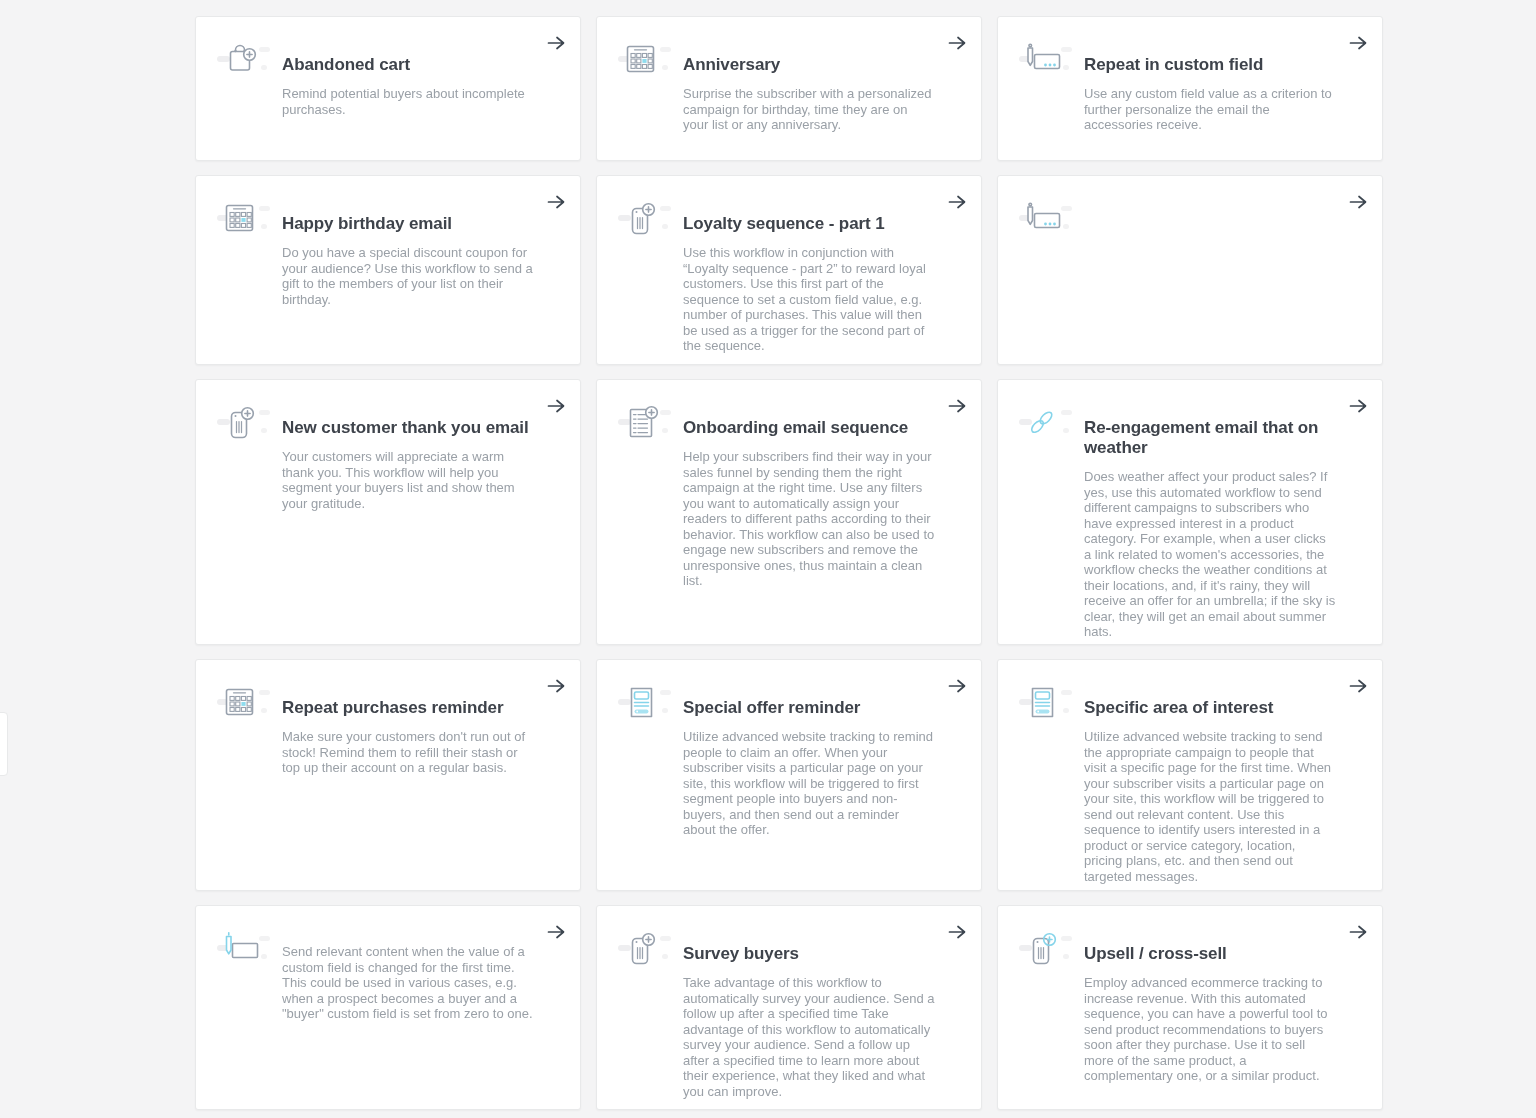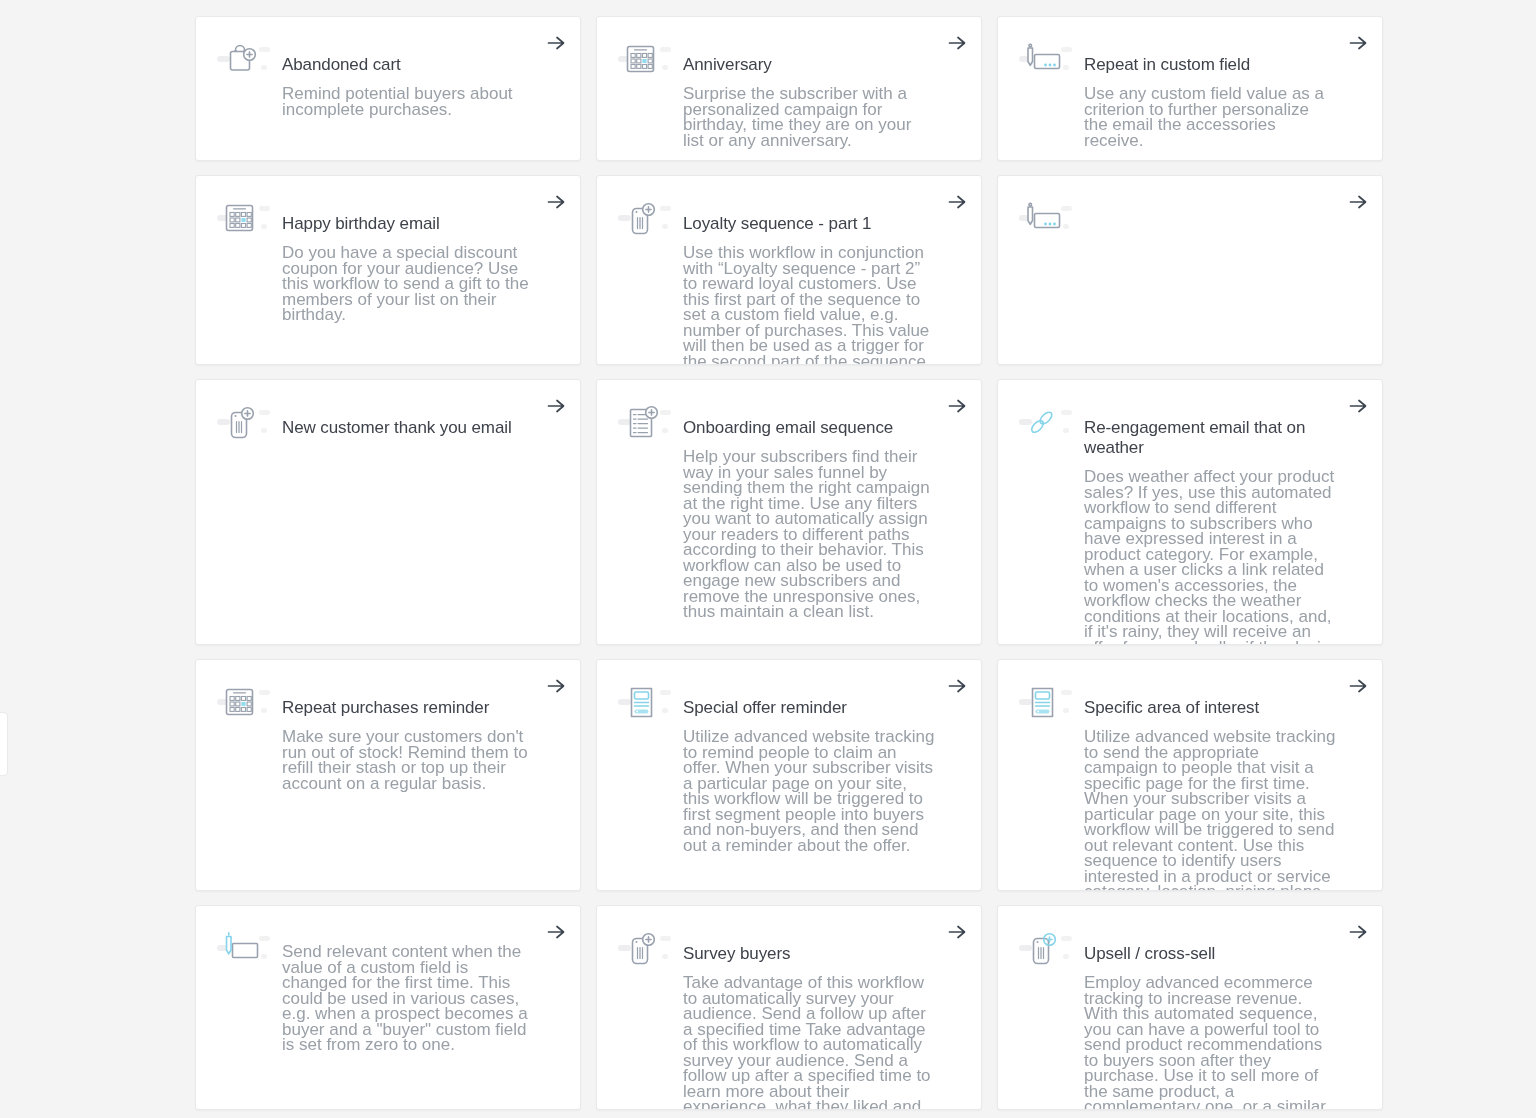--- a/index.html
+++ b/index.html
@@ -28,25 +28,25 @@
   .card{
     position:relative;background:var(--card-bg);
     border:1px solid var(--border);border-radius:3px;
     box-shadow:0 1px 2px rgba(20,20,30,.04);
     overflow:hidden;cursor:pointer;
   }
   .icon-wrap{position:absolute;left:20px;top:20px;width:56px;height:44px;}
   .icon-wrap svg{display:block;}
   .content{margin:38px 36px 14px 86px;width:262px;}
   .title{
-    margin:0;font-size:17px;font-weight:normal;line-height:20px;
+    margin:0;font-size:17px;font-weight:bold;line-height:20px;
     color:var(--title);letter-spacing:-0.1px;
   }
   .desc{
-    margin:11px 0 0;font-size:17px;line-height:15.5px;
+    margin:11px 0 0;font-size:13px;line-height:15.5px;
     color:var(--desc);max-width:252px;
   }
   .arrow{
     position:absolute;top:18px;right:15px;width:18px;height:16px;
     color:var(--arrow);
   }
   
   .ig{stroke:var(--icon-gray);fill:none;stroke-width:1.6;stroke-linecap:round;stroke-linejoin:round;}
   .igt{stroke:var(--icon-gray);fill:none;stroke-width:1.25;stroke-linecap:round;}
   .ib{stroke:var(--accent);fill:none;stroke-width:1.6;stroke-linecap:round;stroke-linejoin:round;}
@@ -227,20 +227,21 @@
           <rect class="blob2" x="45" y="28" width="6" height="5" rx="2.5"></rect>
           <rect class="ig fw" x="15.5" y="12.5" width="15" height="25" rx="4"></rect>
           <circle class="gdot" cx="19.5" cy="16" r="1"></circle>
           <path class="igt" d="M20.5 21.5 v11 M23 21.5 v11 M25.5 21.5 v11"></path>
           <circle class="ig fw" cx="31.5" cy="13.5" r="5.8"></circle>
           <path class="ig" d="M31.5 10.9 v5.2 M28.9 13.5 h5.2"></path>
         </svg>
       </span>
     <div class="content">
       <h3 class="title">New customer thank you email</h3>
+      <p class="desc">Your customers will appreciate a warm thank you. This workflow will help you segment your buyers list and show them your gratitude.</p>
     </div>
     <span class="arrow">
       <svg width="18" height="16" viewBox="0 0 18 16" fill="none" stroke="currentColor" stroke-width="1.7" stroke-linecap="round" stroke-linejoin="round">
           <path d="M1.5 8 H16 M10 2.5 L16.5 8 L10 13.5"></path>
         </svg>
     </span>
   </div>
     <div class="card">
     <span class="icon-wrap">
         <svg width="56" height="44" viewBox="0 0 56 44">

